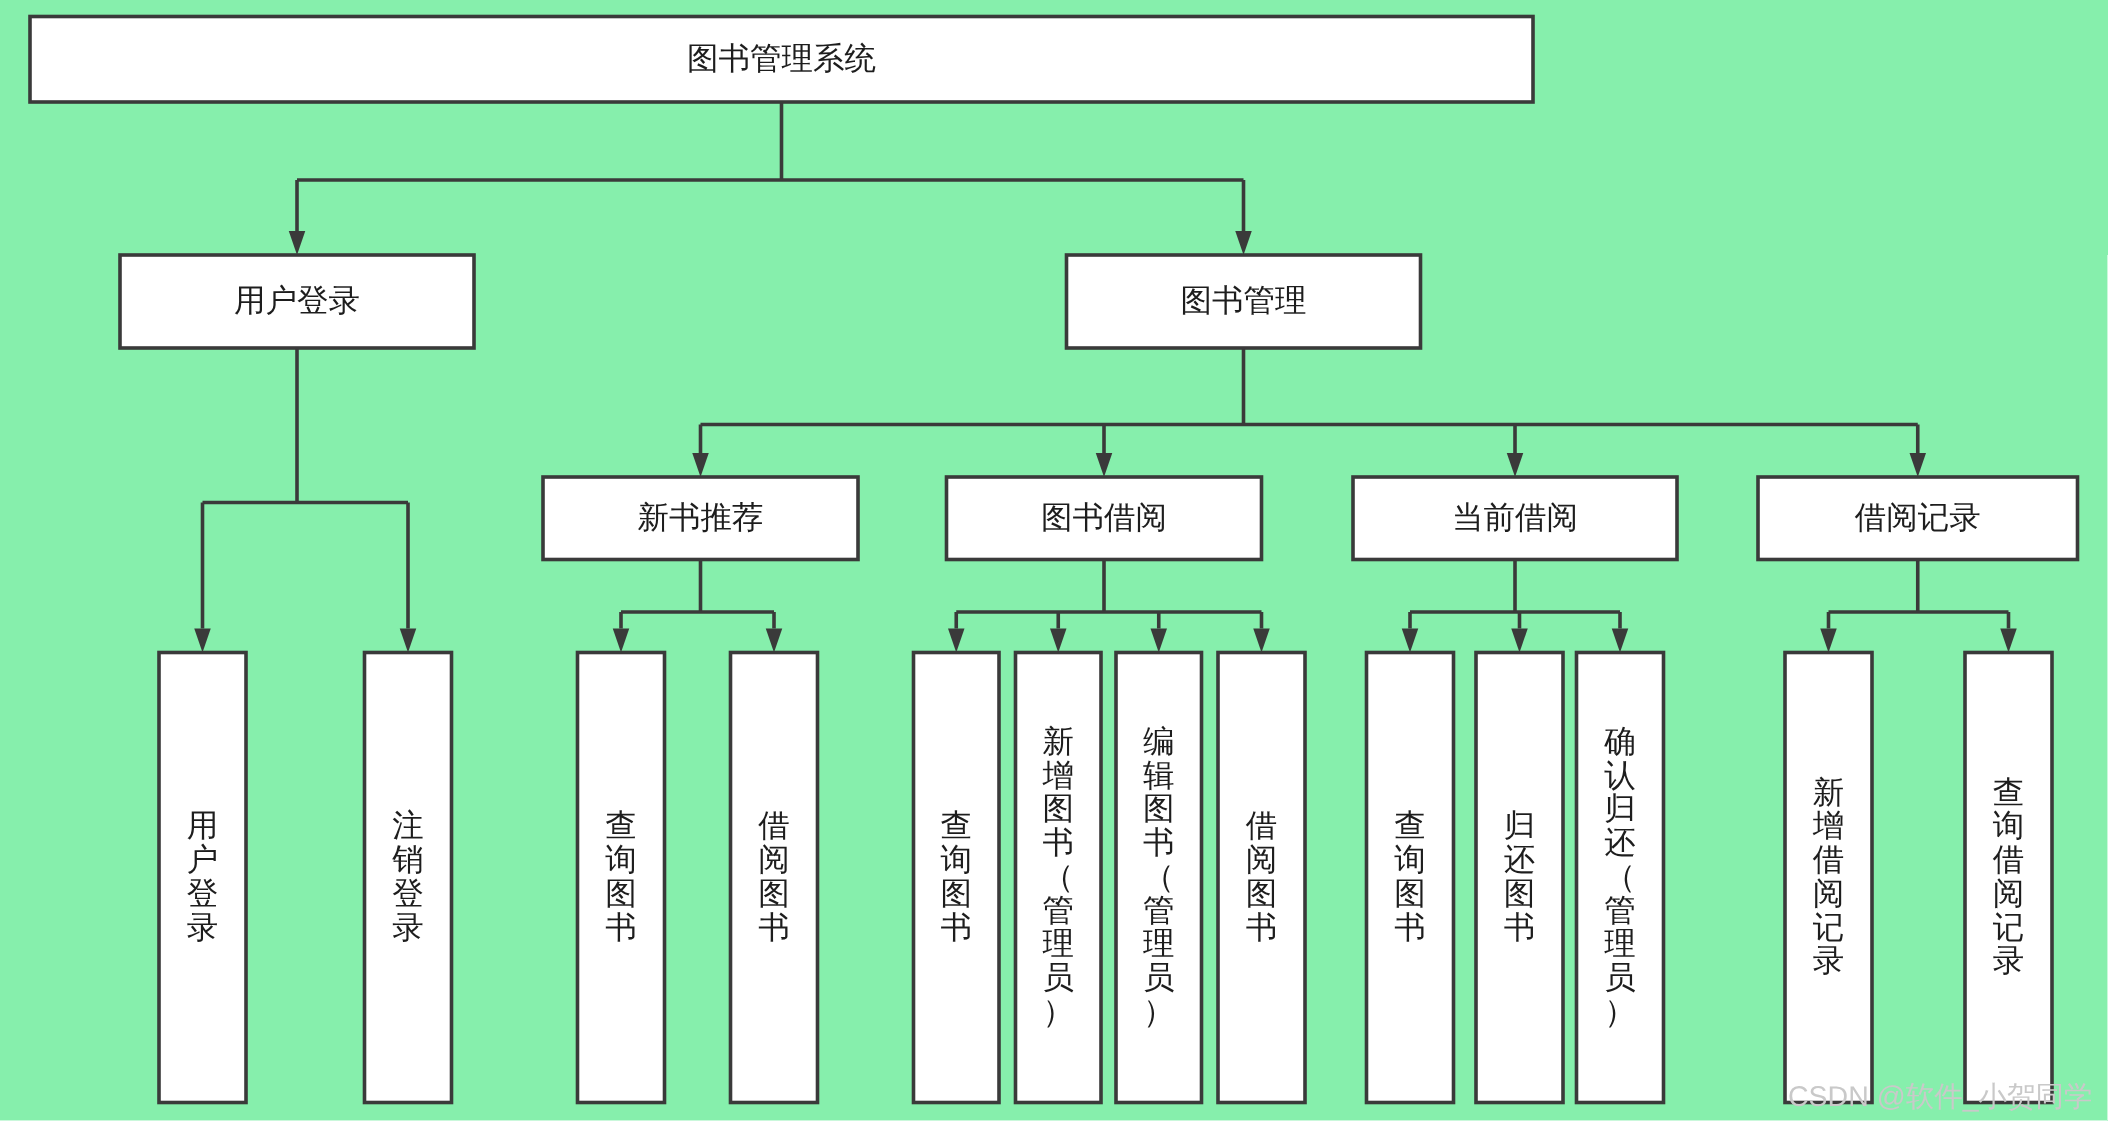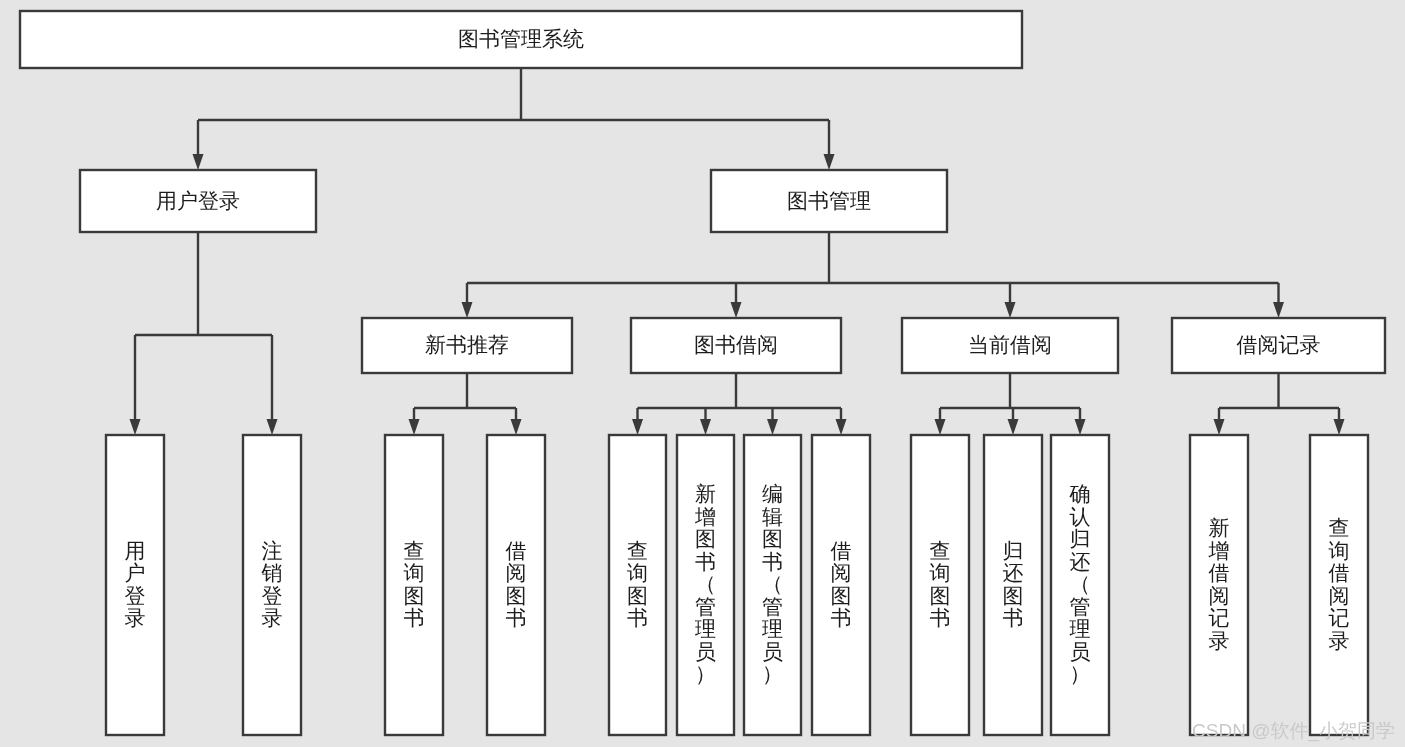--- a/index.html
+++ b/index.html
@@ -11,21 +11,21 @@
   body {
     width: 1405px;
     height: 747px;
     overflow: hidden;
     font-family: "Liberation Sans", "DejaVu Sans", sans-serif;
   }
   #diagram-root {
     position: relative;
     width: 1405px;
     height: 747px;
-    background: #e5e5e5;
+    background: #86efac;
   }
   svg.diagram-canvas {
     position: absolute;
     top: 0;
     left: 0;
     width: 1405px;
     height: 747px;
     display: block;
   }
   .node-box {

